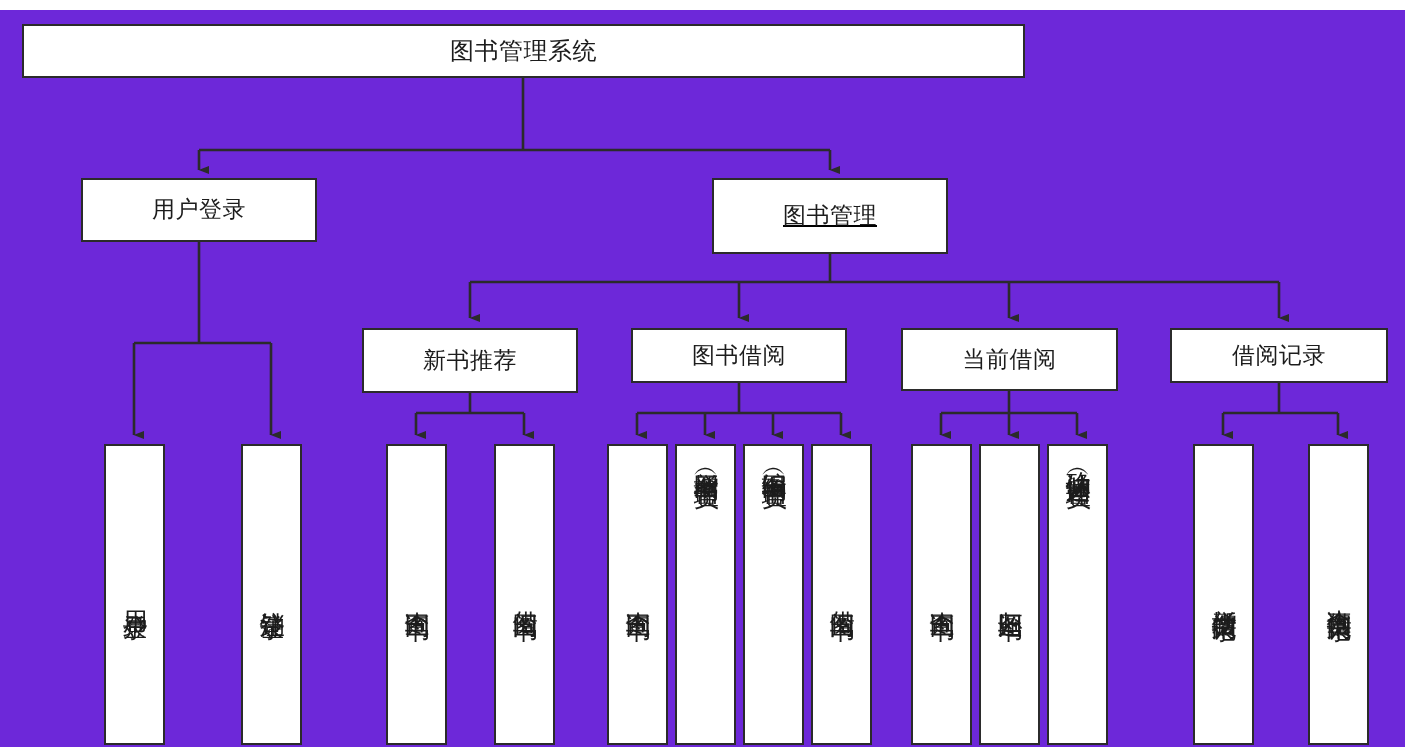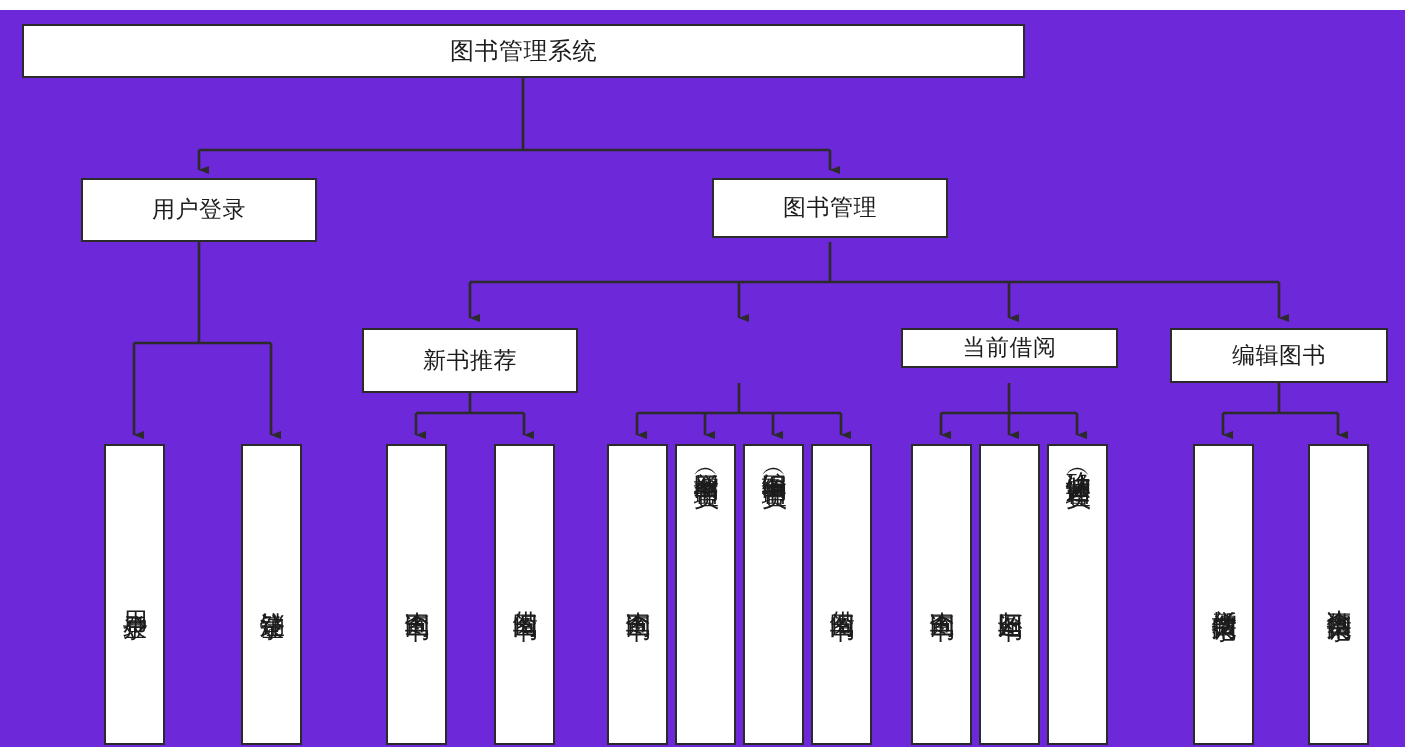--- a/index.html
+++ b/index.html
@@ -135,32 +135,35 @@
     </g>
   </svg>
 
   <div class="node horiz root" style="left:22px; top:14px; width:1003px; height:54px;">
     <span class="node-label">图书管理系统</span>
   </div>
 
   <div class="node horiz" style="left:81px; top:168px; width:236px; height:64px;">
     <span class="node-label">用户登录</span>
   </div>
-  <div class="node horiz" style="left:712px; top:168px; width:236px; height:60px;">
+  <div class="node horiz" style="left:712px; top:168px; width:236px; height:76px;text-decoration:underline;">
     <span class="node-label">图书管理</span>
   </div>
 
   <div class="node horiz" style="left:362px; top:318px; width:216px; height:65px;">
     <span class="node-label">新书推荐</span>
   </div>
-  <div class="node horiz" style="left:901px; top:318px; width:217px; height:40px;">
+  <div class="node horiz" style="left:631px; top:318px; width:216px; height:55px;">
+    <span class="node-label">图书借阅</span>
+  </div>
+  <div class="node horiz" style="left:901px; top:318px; width:217px; height:63px;">
     <span class="node-label">当前借阅</span>
   </div>
   <div class="node horiz" style="left:1170px; top:318px; width:218px; height:55px;">
-    <span class="node-label">编辑图书</span>
+    <span class="node-label">借阅记录</span>
   </div>
 
   <div class="node vert center" style="left:104px; top:434px; width:61px; height:301px;">
     <span class="node-label">用户登录</span>
   </div>
   <div class="node vert center" style="left:241px; top:434px; width:61px; height:301px;">
     <span class="node-label">注销登录</span>
   </div>
 
   <div class="node vert center" style="left:386px; top:434px; width:61px; height:301px;">

